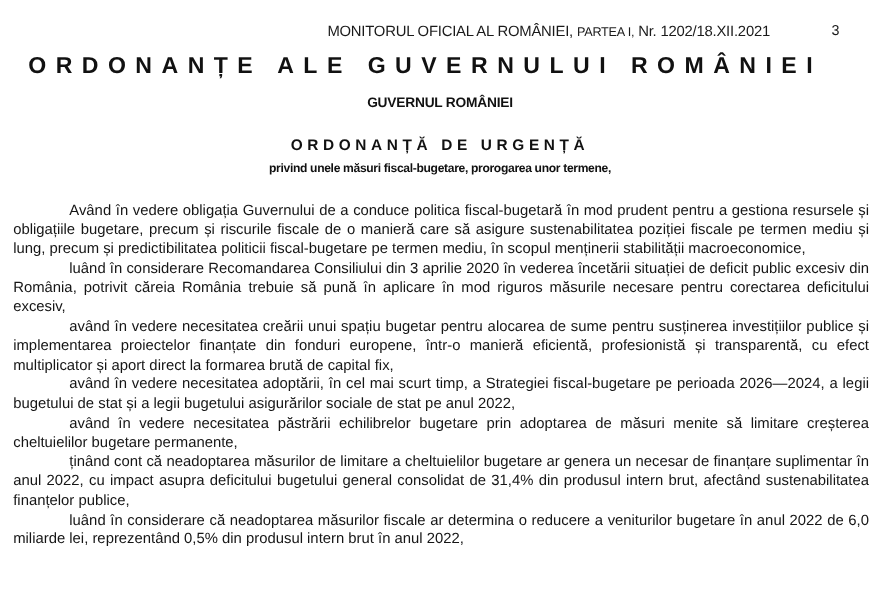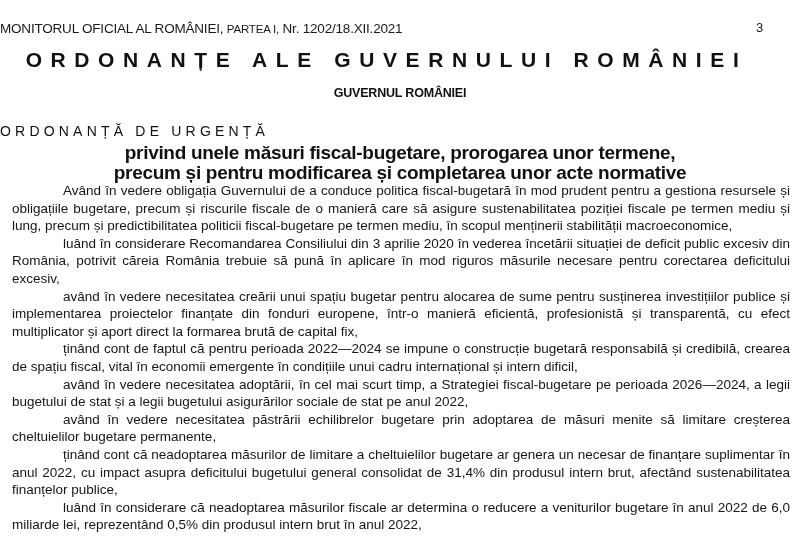--- a/index.html
+++ b/index.html
@@ -1,42 +1,42 @@
 <!DOCTYPE html>
 <html><head>
   <meta charset="utf-8">
   <style>
     html, body { margin: 0; padding: 0; background: #ffffff; }
     body {
       width: 800px; height: 543px; overflow: hidden; position: relative;
       font-family: "Liberation Sans", sans-serif; color: #111111;
     }
     .running-head {
-      position: absolute; top: 21px; left: 0; width: 700px; text-align: left;
+      position: absolute; top: 21px; left: 0; width: 700px; text-align: right;
       font-size: 13.5px; letter-spacing: -0.2px; color: #1a1a1a;
     }
     .running-head .small { font-size: 11.5px; }
     .page-number {
       position: absolute; top: 20px; left: 756px; font-size: 13px; color: #1a1a1a;
     }
     .section-title {
       position: absolute; top: 48px; left: 0; width: 773px; text-align: center;
       font-size: 21px; font-weight: bold; letter-spacing: 8.6px; color: #111;
     }
     .issuer {
       position: absolute; top: 86px; left: 0; width: 800px; text-align: center;
       font-size: 12.5px; font-weight: bold; letter-spacing: -0.2px;
     }
     .doc-type {
-      position: absolute; top: 123px; left: 0; width: 800px; text-align: left;
-      font-size: 14px; font-weight: normal; letter-spacing: 4.2px;
+      position: absolute; top: 123px; left: 0; width: 800px; text-align: center;
+      font-size: 14px; font-weight: bold; letter-spacing: 4.2px;
     }
     .doc-subtitle {
       position: absolute; top: 143px; left: 0; width: 800px; text-align: center;
-      font-size: 19px; font-weight: bold; line-height: 20px; letter-spacing: -0.3px;
+      font-size: 11px; font-weight: bold; line-height: 20px; letter-spacing: -0.3px;
     }
     .body-text {
       position: absolute; top: 182px; left: 12px; width: 778px;
       font-size: 13.5px; line-height: 17.6px; text-align: justify; color: #151515;
     }
     .body-text p { margin: 0; text-indent: 51px; }
   </style>
 </head>
 <body>
 
@@ -46,26 +46,24 @@
   <span>Nr. 1202/18.XII.2021</span>
 </div>
 <div class="page-number">3</div>
 
 <div class="section-title">ORDONANȚE ALE GUVERNULUI ROMÂNIEI</div>
 <div class="issuer">GUVERNUL ROMÂNIEI</div>
 
 <div class="doc-type">ORDONANȚĂ DE URGENȚĂ</div>
 <div class="doc-subtitle">
   <div>privind unele măsuri fiscal-bugetare, prorogarea unor termene,</div>
-  <div>precum și pentru modificarea și completarea unor acte normative</div>
 </div>
 
 <div class="body-text">
   <p>Având în vedere obligația Guvernului de a conduce politica fiscal-bugetară în mod prudent pentru a gestiona resursele și obligațiile bugetare, precum și riscurile fiscale de o manieră care să asigure sustenabilitatea poziției fiscale pe termen mediu și lung, precum și predictibilitatea politicii fiscal-bugetare pe termen mediu, în scopul menținerii stabilității macroeconomice,</p>
   <p>luând în considerare Recomandarea Consiliului din 3 aprilie 2020 în vederea încetării situației de deficit public excesiv din România, potrivit căreia România trebuie să pună în aplicare în mod riguros măsurile necesare pentru corectarea deficitului excesiv,</p>
   <p>având în vedere necesitatea creării unui spațiu bugetar pentru alocarea de sume pentru susținerea investițiilor publice și implementarea proiectelor finanțate din fonduri europene, într-o manieră eficientă, profesionistă și transparentă, cu efect multiplicator și aport direct la formarea brută de capital fix,</p>
-  <p>ținând cont de faptul că pentru perioada 2022—2024 se impune o construcție bugetară responsabilă și credibilă, crearea de spațiu fiscal, vital în economii emergente în condițiile unui cadru internațional și intern dificil,</p>
   <p>având în vedere necesitatea adoptării, în cel mai scurt timp, a Strategiei fiscal-bugetare pe perioada 2026—2024, a legii bugetului de stat și a legii bugetului asigurărilor sociale de stat pe anul 2022,</p>
   <p>având în vedere necesitatea păstrării echilibrelor bugetare prin adoptarea de măsuri menite să limitare creșterea cheltuielilor bugetare permanente,</p>
   <p>ținând cont că neadoptarea măsurilor de limitare a cheltuielilor bugetare ar genera un necesar de finanțare suplimentar în anul 2022, cu impact asupra deficitului bugetului general consolidat de 31,4% din produsul intern brut, afectând sustenabilitatea finanțelor publice,</p>
   <p>luând în considerare că neadoptarea măsurilor fiscale ar determina o reducere a veniturilor bugetare în anul 2022 de 6,0 miliarde lei, reprezentând 0,5% din produsul intern brut în anul 2022,</p>
 
 </div>
 
 </body></html>

